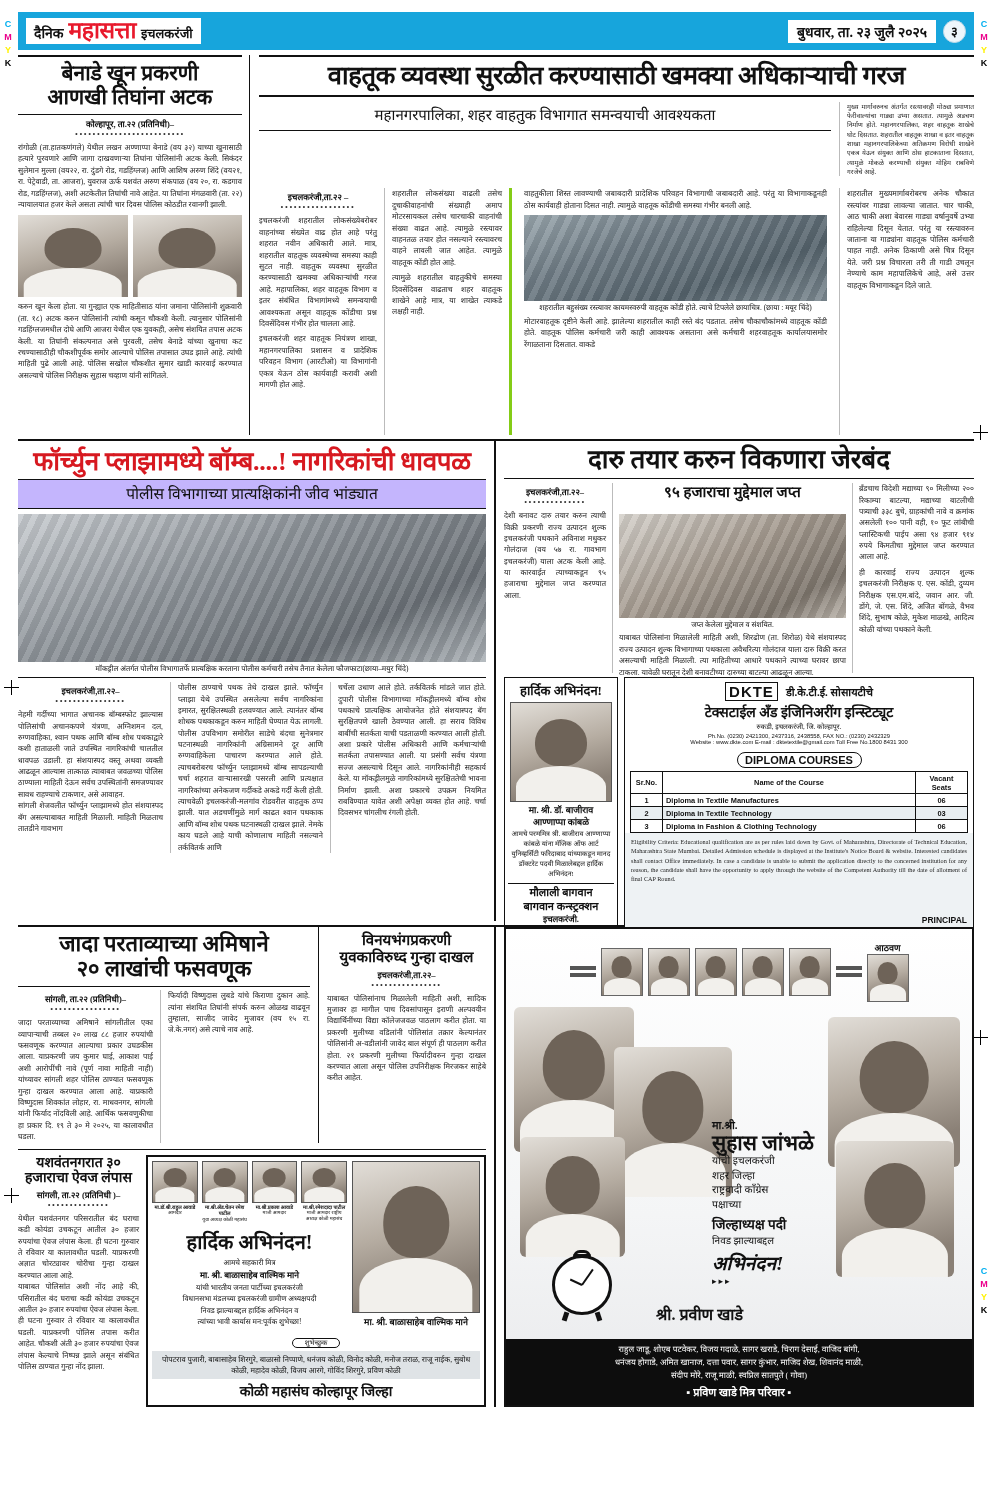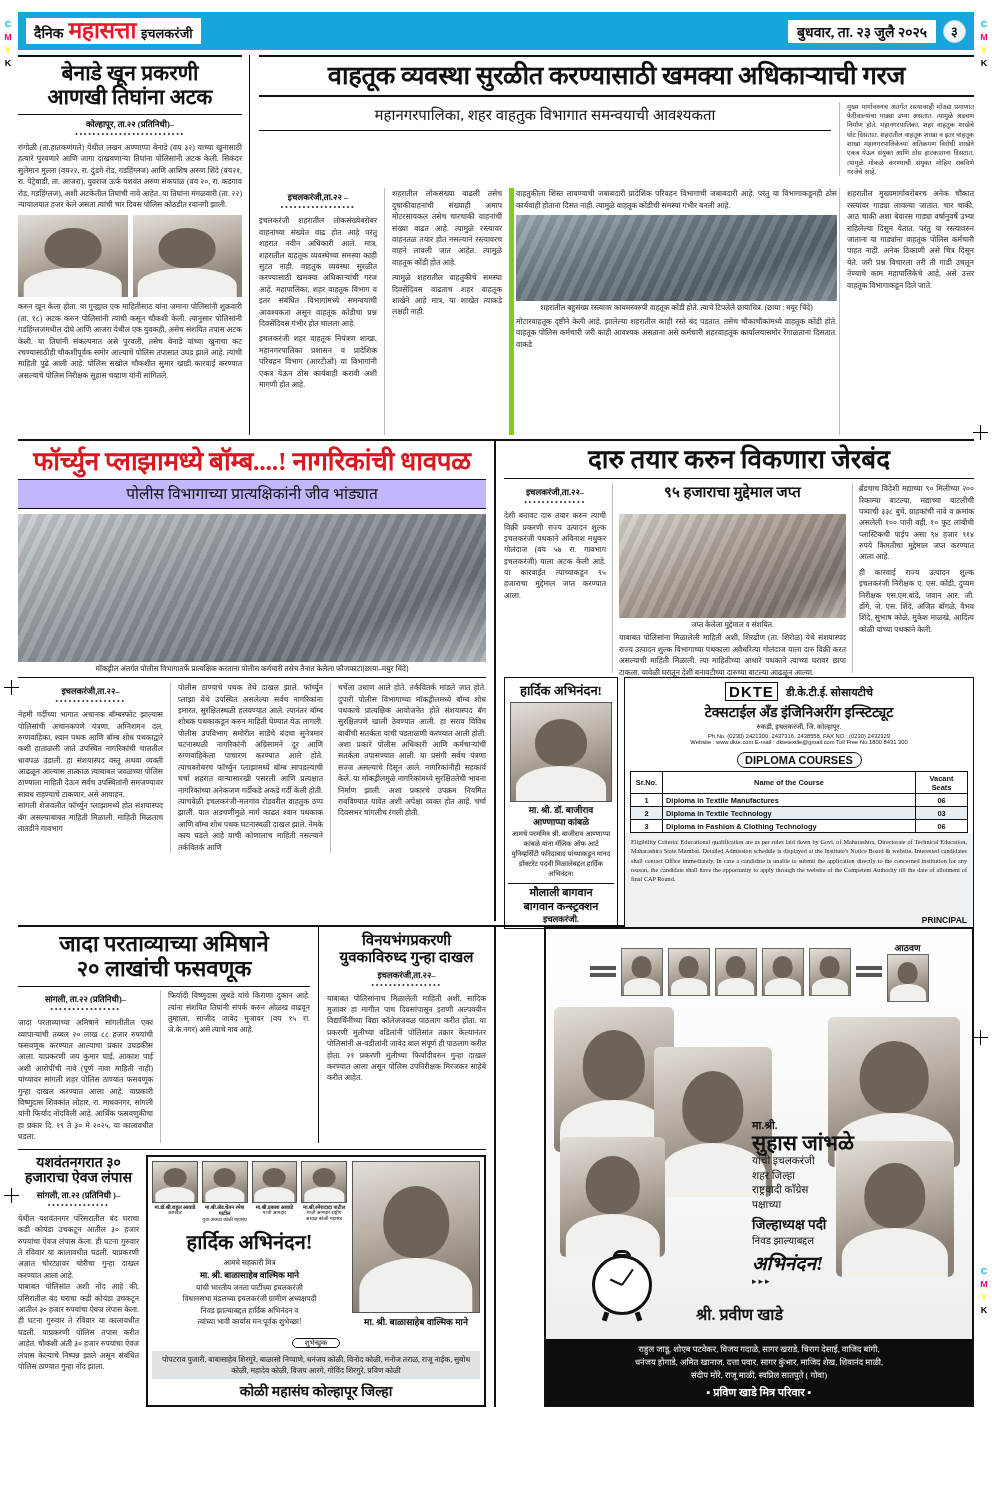--- a/index.html
+++ b/index.html
@@ -191,21 +191,21 @@
           <div class="dots">•••••••••••••••••</div>
           <div class="body-txt">इचलकरंजी शहरातील लोकसंख्येबरोबर वाहनांच्या संख्येत वाढ होत आहे परंतु शहरात नवीन अधिकारी आले. मात्र, शहरातील वाहतूक व्यवस्थेच्या समस्या काही सुटत नाही. वाहतुक व्यवस्था सुरळीत करण्यासाठी खमक्या अधिकाऱ्यांची गरज आहे. महापालिका, शहर वाहतूक विभाग व इतर संबंधित विभागांमध्ये समन्वयाची आवश्यकता असून वाहतूक कोंडीचा प्रश्न दिवसेंदिवस गंभीर होत चालला आहे.</div>
           <div class="body-txt" style="margin-top:4px;">इचलकरंजी शहर वाहतूक नियंत्रण शाखा, महानगरपालिका प्रशासन व प्रादेशिक परिवहन विभाग (आरटीओ) या विभागांनी एकत्र येऊन ठोस कार्यवाही करावी अशी मागणी होत आहे.</div>
         </div>
 
         <div style="width:125px;border-left:1px solid #bbb;padding:0 7px;">
           <div class="body-txt">शहरातील लोकसंख्या वाढली तसेच दुचाकीवाहनांची संख्याही अमाप मोटरसायकल तसेच चारचाकी वाहनांची संख्या वाढत आहे. त्यामुळे रस्त्यावर वाहनतळ तयार होत नसल्याने रस्त्यावरच वाहने लावली जात आहेत. त्यामुळे वाहतूक कोंडी होत आहे.</div>
           <div class="body-txt" style="margin-top:4px;">त्यामुळे शहरातील वाहतुकीचे समस्या दिवसेंदिवस वाढताच शहर वाहतूक शाखेने आहे मात्र, या शाखेत त्याकडे लक्षही नाही.</div>
         </div>
 
-        <div style="flex:1;border-left:5px solid #84cc16;padding:0 2px;">
+        <div style="flex:1;border-left:3px solid #84cc16;padding:0 12px;">
           <div class="body-txt">वाहतुकीला शिस्त लावण्याची जबाबदारी प्रादेशिक परिवहन विभागाची जबाबदारी आहे. परंतु या विभागाकडूनही ठोस कार्यवाही होताना दिसत नाही. त्यामुळे वाहतूक कोंडीची समस्या गंभीर बनली आहे.</div>
           <div class="ph" style="height:86px;margin-top:4px;"></div>
           <div class="cap">शहरातील बहुसंख्य रस्त्यावर कायमस्वरुपी वाहतूक कोंडी होते. त्याचे टिपलेले छायाचित्र. (छाया : मयूर चिंदे)</div>
           <div class="body-txt" style="margin-top:3px;">मोटारवाहतूक दृष्टीने केली आहे. झालेल्या शहरातील काही रस्ते बंद पडतात. तसेच चौकाचौकांमध्ये वाहतूक कोंडी होते. वाहतूक पोलिस कर्मचारी जरी काही आवश्यक असताना असे कर्मचारी शहरवाहतूक कार्यालयासमोर रेंगाळताना दिसतात. वाकडे</div>
         </div>
 
         <div style="width:135px;border-left:1px solid #bbb;padding-left:7px;">
           <div class="body-txt">शहरातील मुख्यमार्गाबरोबरच अनेक चौकात रस्त्यांवर गाड्या लावल्या जातात. चार चाकी, आठ चाकी अशा बेवारस गाड्या वर्षानुवर्षे उभ्या राहिलेल्या दिसून येतात. परंतु या रस्त्यावरुन जाताना या गाड्यांना वाहतूक पोलिस कर्मचारी पाहत नाही. अनेक ठिकाणी असे चित्र दिसून येते. जरी प्रश्न विचारला तरी ती गाडी उचलून नेण्याचे काम महापालिकेचे आहे, असे उत्तर वाहतूक विभागाकडून दिले जाते.</div>
         </div>
       </div>
@@ -317,21 +317,21 @@
           </table>
           <div class="elig" style="flex:1;">Eligibility Criteria: Educational qualification are as per rules laid down by Govt. of Maharashtra, Directorate of Technical Education, Maharashtra State Mumbai. Detailed Admission schedule is displayed at the Institute's Notice Board &amp; website. Interested candidates shall contact Office immediately. In case a candidate is unable to submit the application directly to the concerned institution for any reason, the candidate shall have the opportunity to apply through the website of the Competent Authority till the date of allotment of final CAP Round.</div>
           <div class="principal">PRINCIPAL</div>
         </div>
       </div>
     </div>
   </div>
 
   <div class="rule" style="margin-top:4px;border-top-width:2px;"></div>
 
-  <div style="display:flex;height:auto;gap:40px;">
+  <div style="display:flex;height:auto;">
 
     <div style="width:478px;padding-right:8px;border-right:2px solid #111;">
       <div style="display:flex;">
 
         <div style="width:300px;padding-right:8px;">
           <div class="hl" style="font-size:22px;padding-top:5px;">जादा परताव्याच्या अमिषाने</div>
           <div class="hl" style="font-size:22px;">२० लाखांची फसवणूक</div>
           <div class="thin" style="margin:5px 0 3px;"></div>
           <div style="display:flex;">
             <div style="width:142px;padding-right:7px;">

